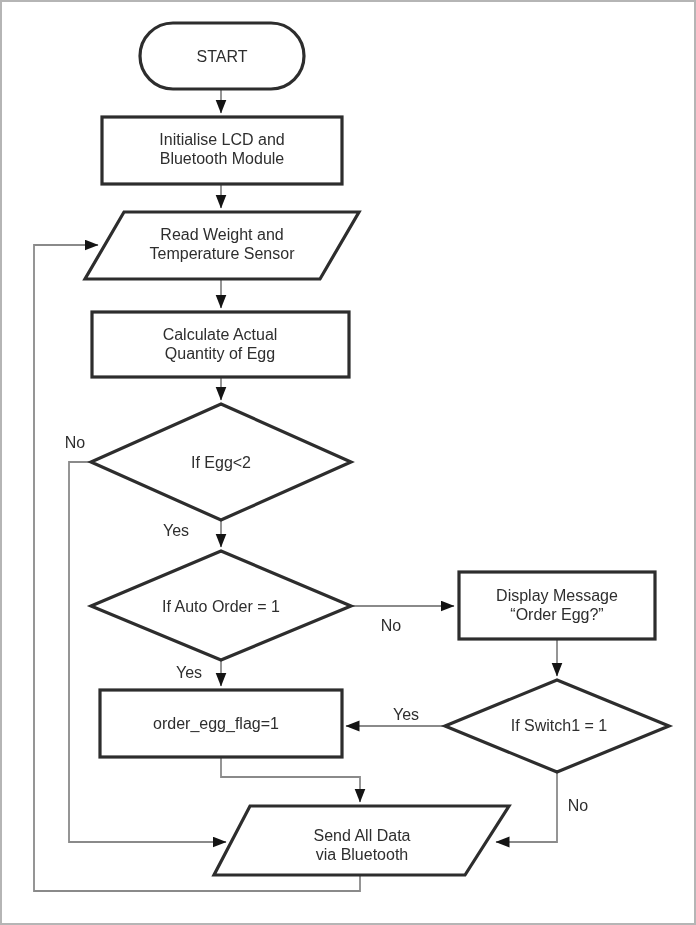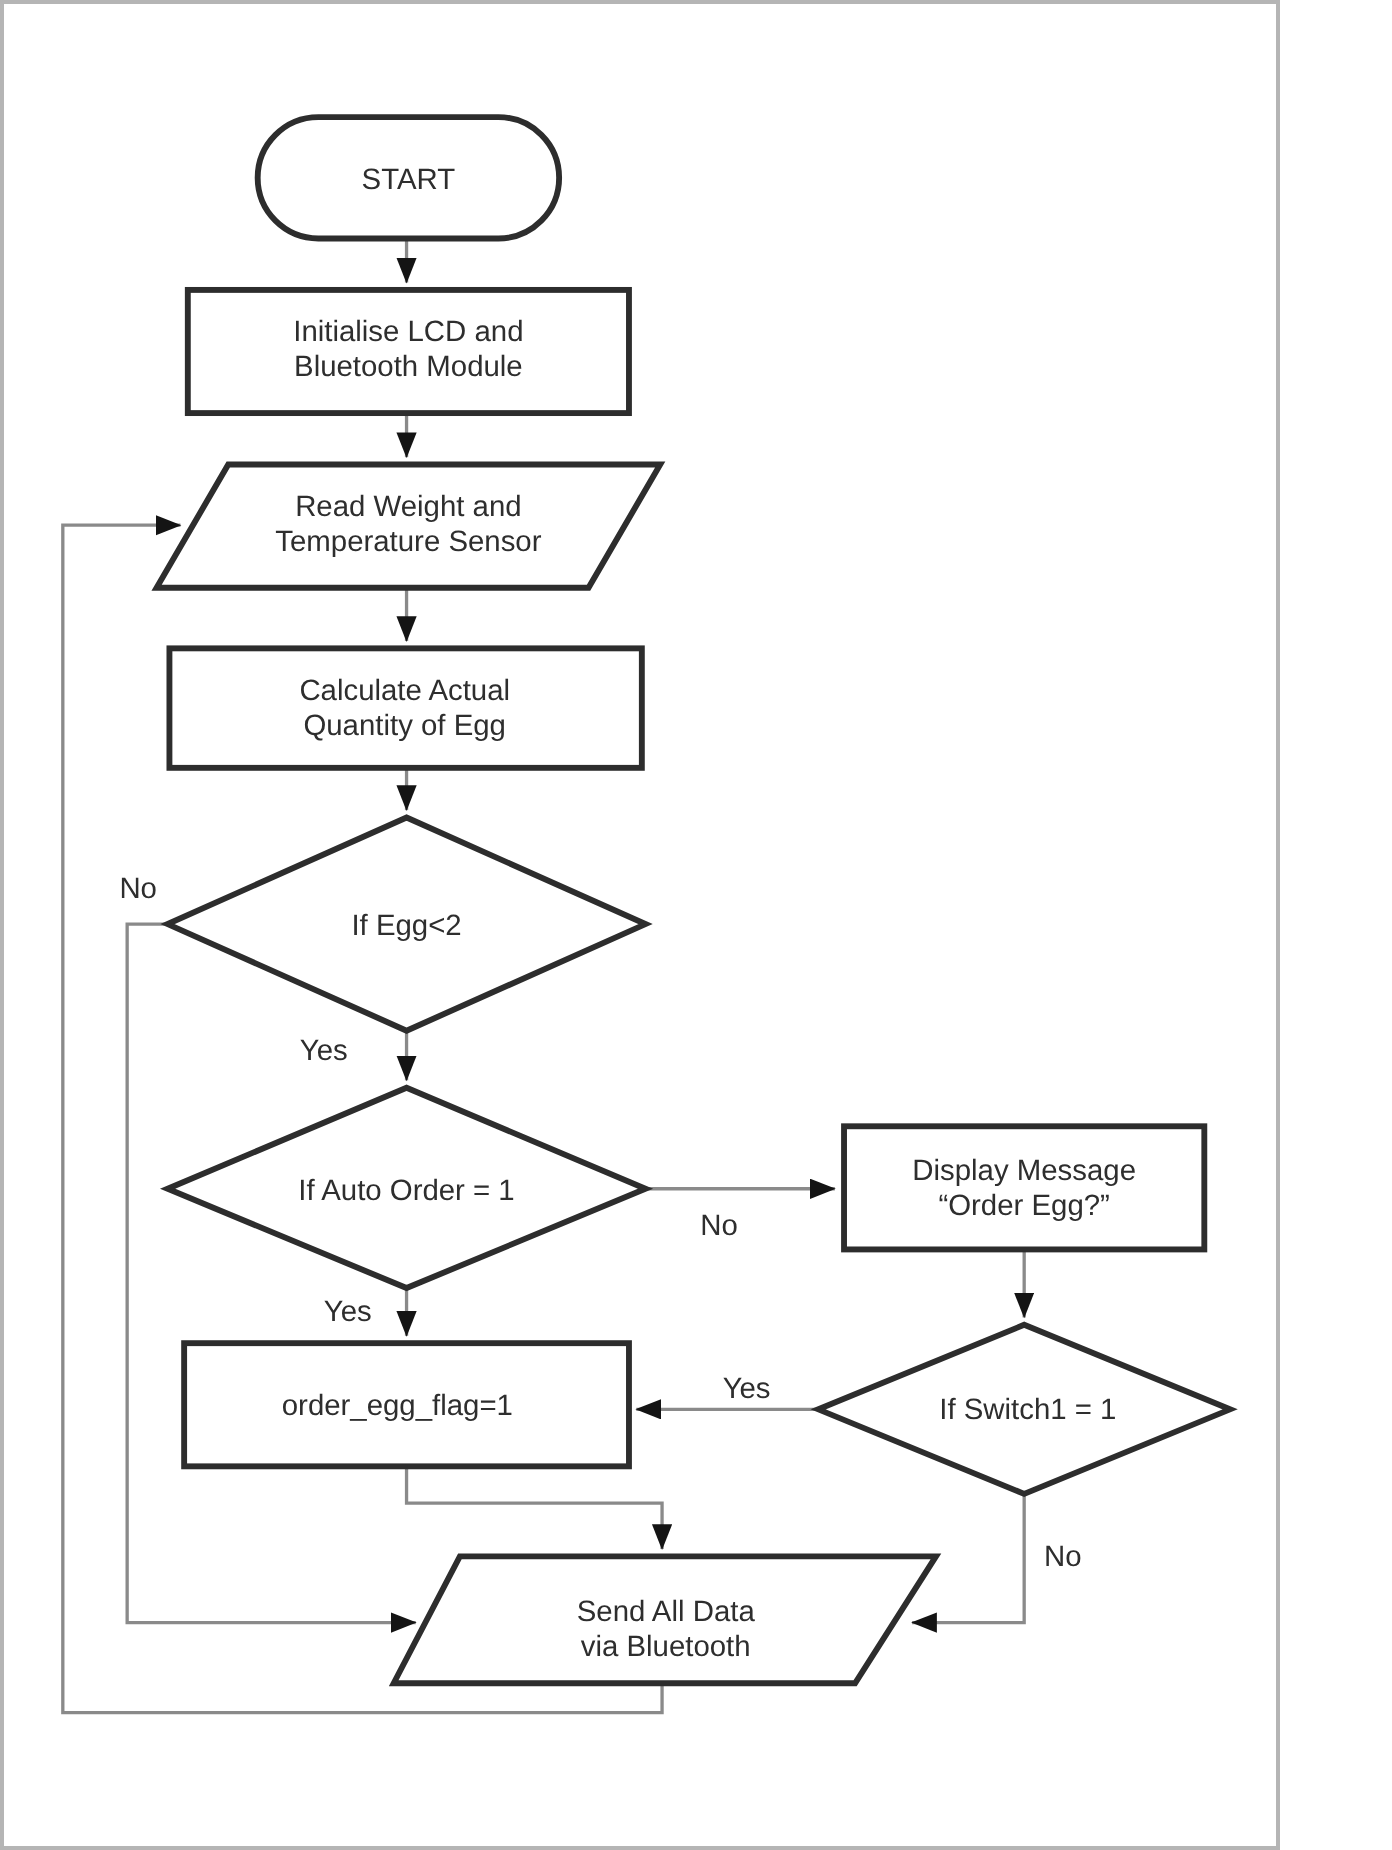--- a/index.html
+++ b/index.html
@@ -1,18 +1,18 @@
 <!DOCTYPE html>
 <html style="--shape_stroke: #2d2d2d; --connector: #8a8a8a; --arrowhead: #141414; --text: #2e2e2e; --background: #ffffff; --frame: #b5b5b5;"><head>
 <meta charset="utf-8">
 <style>
   html, body { margin: 0; padding: 0; background: #fff; }
   .canvas {
     position: relative;
-    width: 640px;
+    width: 696px;
     height: 925px;
     box-sizing: border-box;
     border: 2px solid var(--frame, #b5b5b5);
     background: var(--background, #fff);
     font-family: "Liberation Sans", sans-serif;
   }
   svg { display: block; width: 100%; height: 100%; }
   .shape {
     fill: #ffffff;
     stroke: var(--shape_stroke, #2d2d2d);

